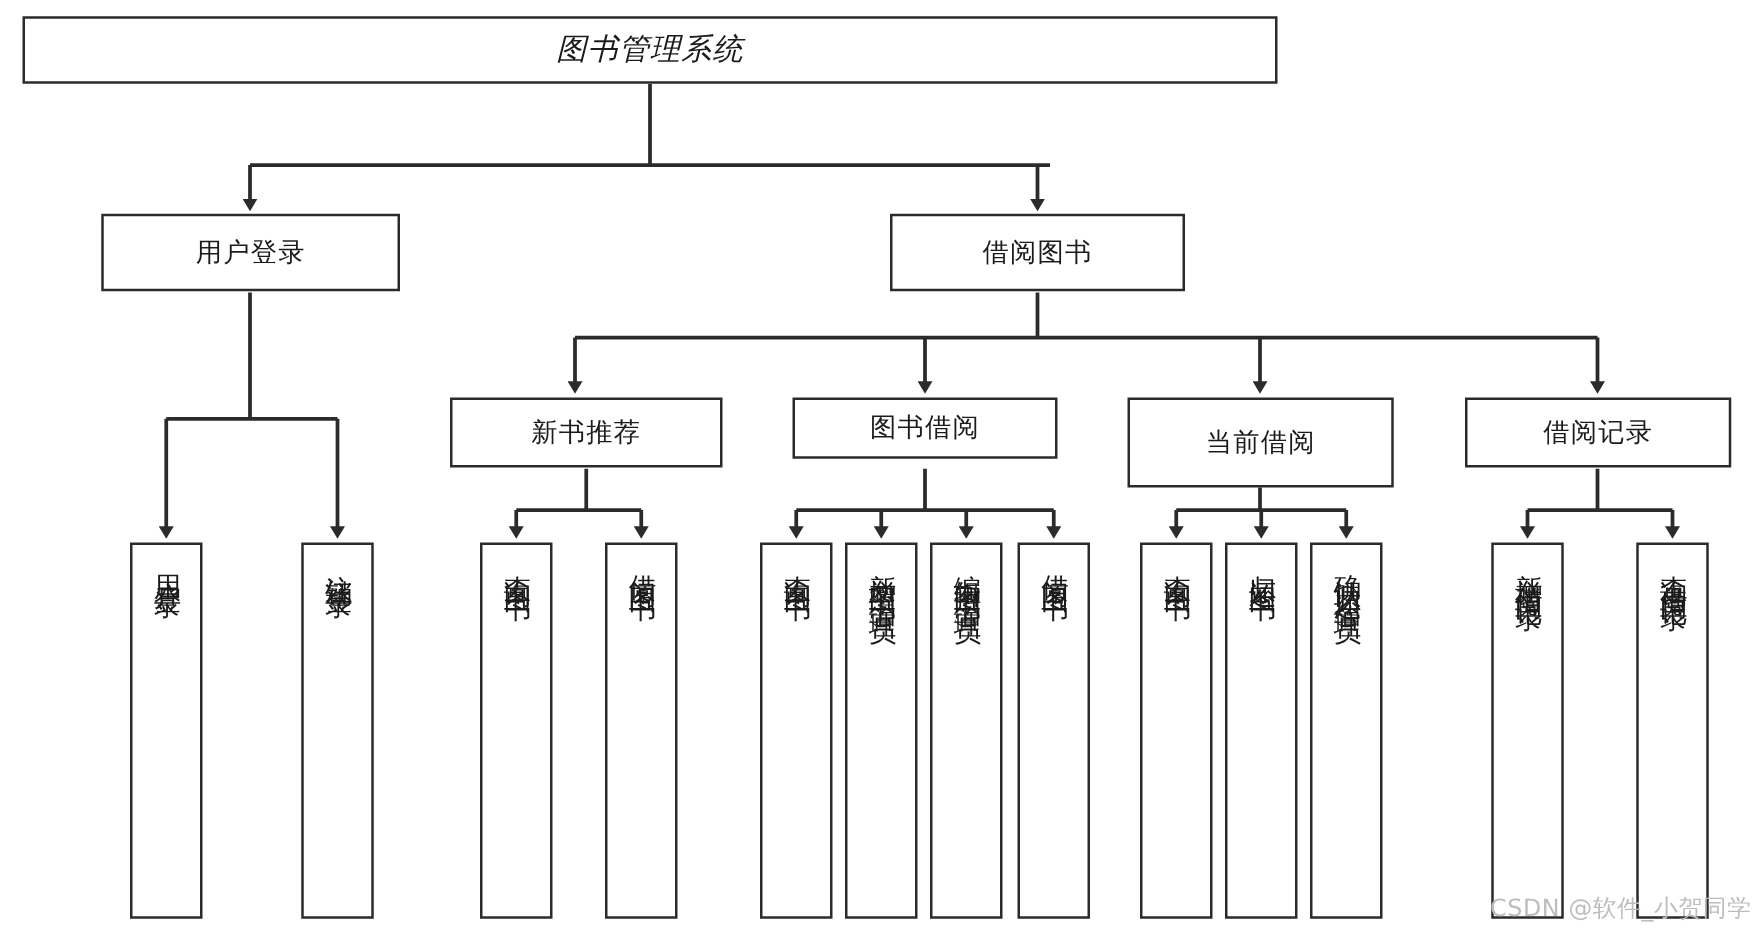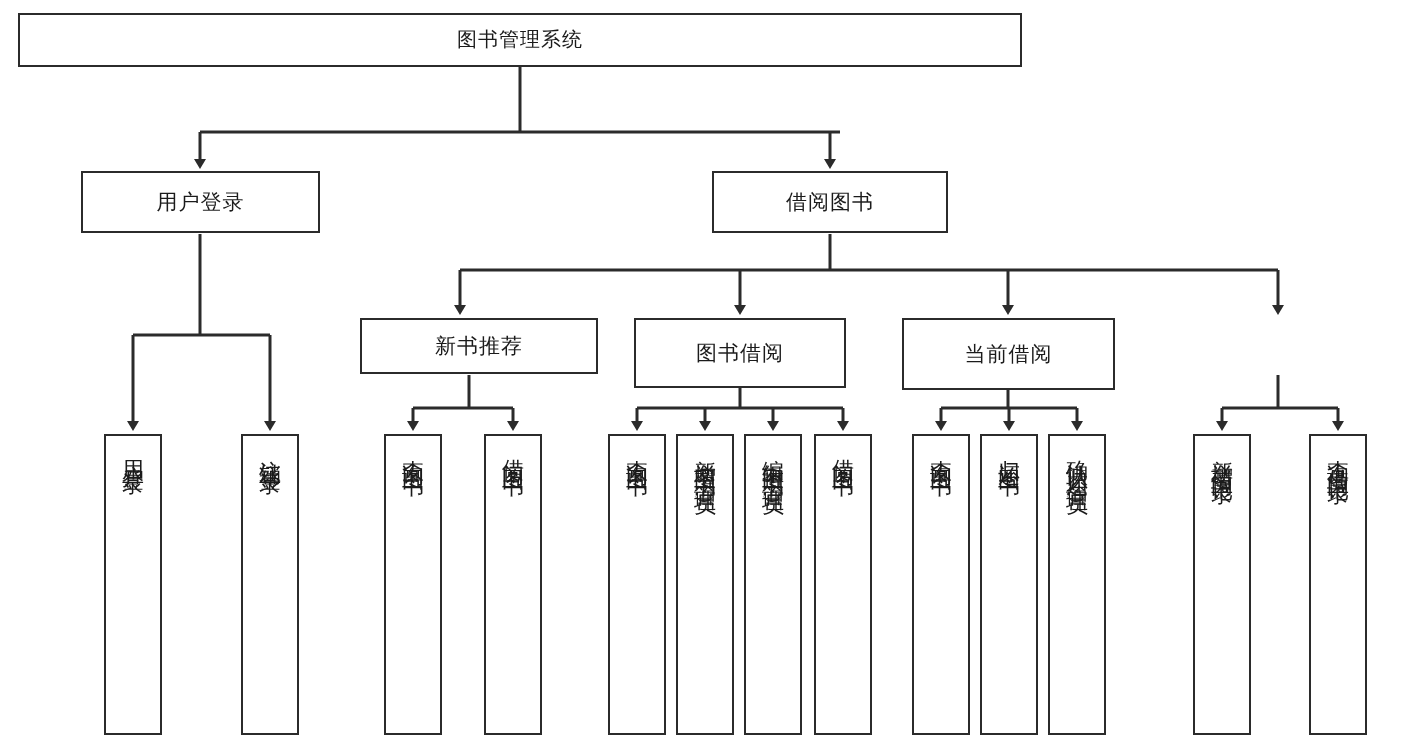--- a/index.html
+++ b/index.html
@@ -5,21 +5,21 @@
   html,body{margin:0;padding:0;background:#ffffff;}
   body{width:1405px;height:747px;overflow:hidden;
        font-family:"DejaVu Sans","Liberation Sans",sans-serif;}
   #stage{position:relative;width:1405px;height:747px;background:#fff;}
   svg#wires{position:absolute;left:0;top:0;width:1405px;height:747px;}
   .node{position:absolute;box-sizing:border-box;background:#ffffff;
         border:2px solid #2b2b2b;display:flex;align-items:center;
         justify-content:center;}
   .node .lbl{color:#1b1b1b;line-height:1.06;text-align:center;white-space:pre;}
   .h-node .lbl{font-size:21px;letter-spacing:1px;}
-  .root .lbl{font-size:20px;letter-spacing:1px;}
+  .root .lbl{font-size:24px;letter-spacing:1px;font-style:italic;}
   .v-node{align-items:flex-start;justify-content:center;padding-top:6px;}
   .v-node .lbl{font-size:22px;writing-mode:vertical-rl;text-orientation:upright;
         letter-spacing:5px;line-height:1;display:block;}
   .watermark{position:absolute;color:#bdbdbd;font-size:19px;white-space:nowrap;
         letter-spacing:0.5px;}
 </style>
 </head>
 <body>
 
 <div id="stage">
@@ -78,28 +78,31 @@
     <span class="lbl">图书管理系统</span>
   </div>
 
   <div class="node h-node" style="left:81px;top:171px;width:239px;height:62px;">
     <span class="lbl">用户登录</span>
   </div>
   <div class="node h-node" style="left:712px;top:171px;width:236px;height:62px;">
     <span class="lbl">借阅图书</span>
   </div>
 
-  <div class="node h-node" style="left:360px;top:318px;width:238px;height:56px;">
+  <div class="node h-node" style="left:360px;top:318px;width:218px;height:56px;">
     <span class="lbl">新书推荐</span>
   </div>
-  <div class="node h-node" style="left:634px;top:318px;width:212px;height:70px;">
+  <div class="node h-node" style="left:634px;top:318px;width:212px;height:49px;">
     <span class="lbl">图书借阅</span>
   </div>
   <div class="node h-node" style="left:902px;top:318px;width:213px;height:72px;">
     <span class="lbl">当前借阅</span>
+  </div>
+  <div class="node h-node" style="left:1172px;top:318px;width:213px;height:56px;">
+    <span class="lbl">借阅记录</span>
   </div>
 
   <div class="node v-node" style="left:104px;top:434px;width:58px;height:301px;">
     <span class="lbl">用户登录</span>
   </div>
   <div class="node v-node" style="left:241px;top:434px;width:58px;height:301px;">
     <span class="lbl">注销登录</span>
   </div>
 
   <div class="node v-node" style="left:384px;top:434px;width:58px;height:301px;">
@@ -132,14 +135,15 @@
     <span class="lbl">确认归还（管理员）</span>
   </div>
 
   <div class="node v-node" style="left:1193px;top:434px;width:58px;height:301px;">
     <span class="lbl">新增借阅记录</span>
   </div>
   <div class="node v-node" style="left:1309px;top:434px;width:58px;height:301px;">
     <span class="lbl">查询借阅记录</span>
   </div>
 
+  <div class="watermark" style="left:1192px;top:714px;">CSDN @软件_小贺同学</div>
 
 </div>
 
 </body></html>

